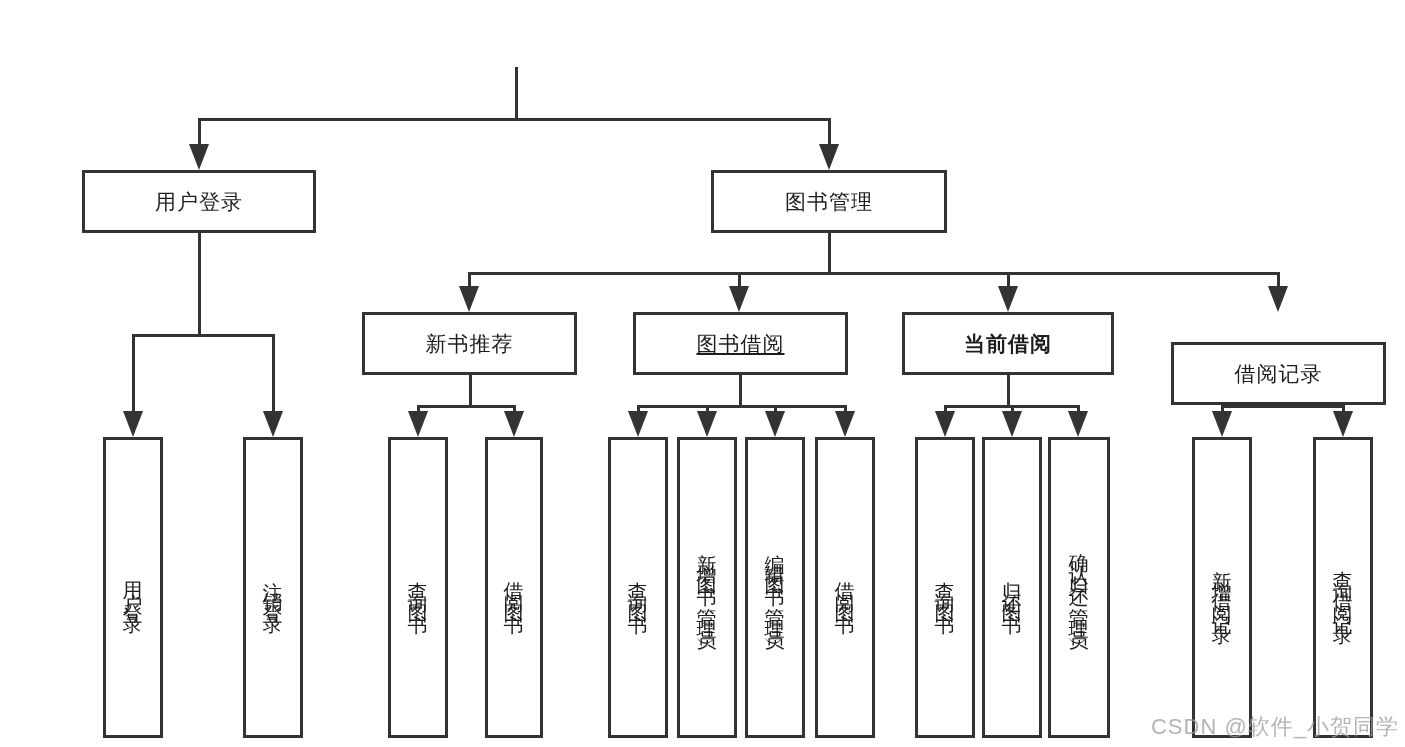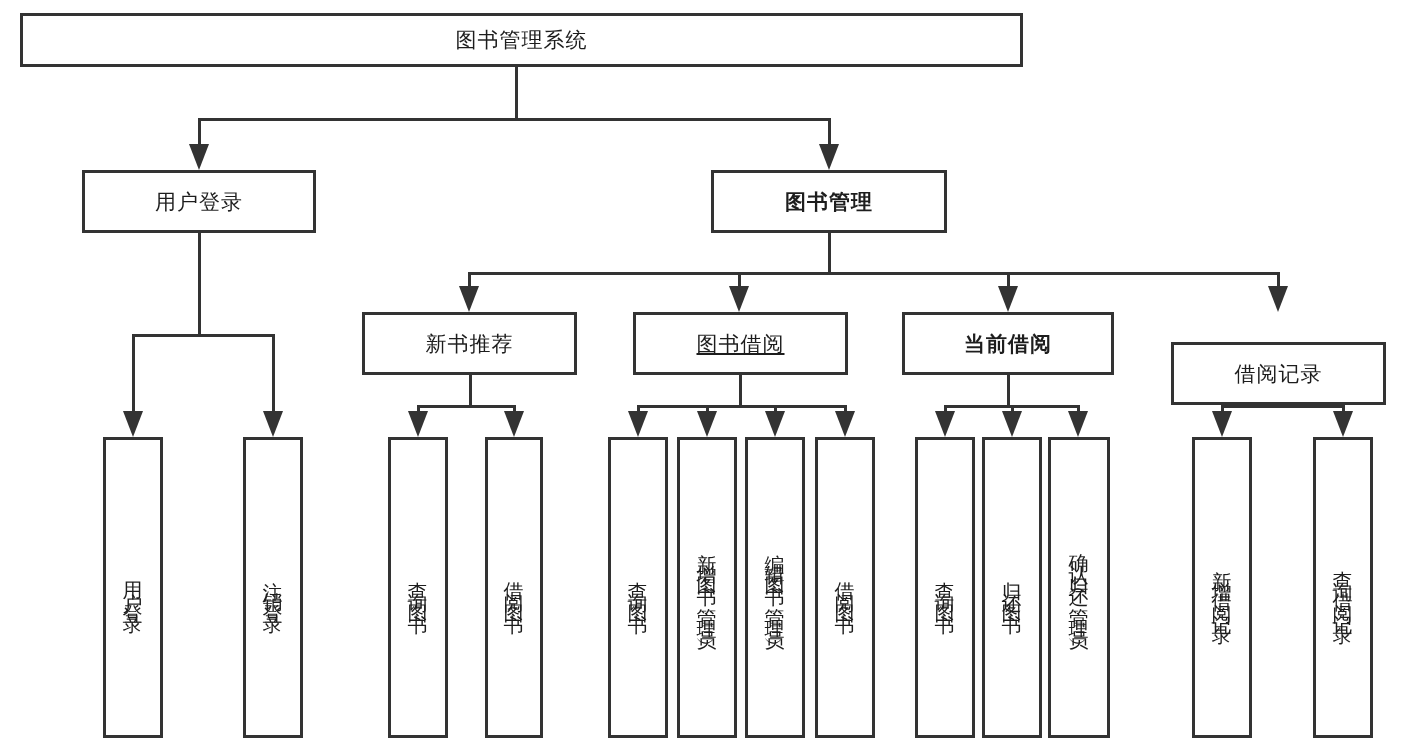--- a/index.html
+++ b/index.html
@@ -57,20 +57,21 @@
     opacity: 0.75;
     letter-spacing: 1px;
     z-index: 5;
     white-space: nowrap;
   }
 </style>
 </head>
 <body>
 
 <div class="canvas" id="canvas" style="--line: #333333; --text: #1d1d1d; --bg: #ffffff; --wm: #9b9b9b;">
+  <div class="watermark">CSDN @软件_小贺同学</div>
 <div class="line" style="left: 515px; top: 67px; width: 3px; height: 54px;"></div>
     <div class="line" style="left: 198px; top: 118px; width: 633px; height: 3px;"></div>
     <div class="line" style="left: 198px; top: 118px; width: 3px; height: 30px;"></div>
     <div class="arrow" style="left: 189px; top: 144px;"></div>
     <div class="line" style="left: 828px; top: 118px; width: 3px; height: 30px;"></div>
     <div class="arrow" style="left: 819px; top: 144px;"></div>
     <div class="line" style="left: 198px; top: 232px; width: 3px; height: 105px;"></div>
     <div class="line" style="left: 132px; top: 334px; width: 143px; height: 3px;"></div>
     <div class="line" style="left: 132px; top: 334px; width: 3px; height: 81px;"></div>
     <div class="arrow" style="left: 123px; top: 411px;"></div>
@@ -109,27 +110,24 @@
     <div class="line" style="left: 1011px; top: 405px; width: 3px; height: 10px;"></div>
     <div class="arrow" style="left: 1002px; top: 411px;"></div>
     <div class="line" style="left: 1077px; top: 405px; width: 3px; height: 10px;"></div>
     <div class="arrow" style="left: 1068px; top: 411px;"></div>
     <div class="line" style="left: 1277px; top: 374px; width: 3px; height: 34px;"></div>
     <div class="line" style="left: 1221px; top: 405px; width: 124px; height: 3px;"></div>
     <div class="line" style="left: 1221px; top: 405px; width: 3px; height: 10px;"></div>
     <div class="arrow" style="left: 1212px; top: 411px;"></div>
     <div class="line" style="left: 1342px; top: 405px; width: 3px; height: 10px;"></div>
     <div class="arrow" style="left: 1333px; top: 411px;"></div>
-    <div class="node" style="left: 20px; top: 13px; width: 1003px; height: 54px;">
-      <span class="label">图书管理系统</span>
-    </div>
     <div class="node" style="left: 82px; top: 170px; width: 234px; height: 63px;">
       <span class="label">用户登录</span>
     </div>
-    <div class="node" style="left: 711px; top: 170px; width: 236px; height: 63px; font-weight: bold;">
+    <div class="node" style="left: 711px; top: 170px; width: 236px; height: 63px;">
       <span class="label">图书管理</span>
     </div>
     <div class="node" style="left: 362px; top: 312px; width: 215px; height: 63px;">
       <span class="label">新书推荐</span>
     </div>
     <div class="node" style="left: 633px; top: 312px; width: 215px; height: 63px; text-decoration: underline;">
       <span class="label">图书借阅</span>
     </div>
     <div class="node" style="left: 902px; top: 312px; width: 212px; height: 63px; font-weight: bold;">
       <span class="label">当前借阅</span>

